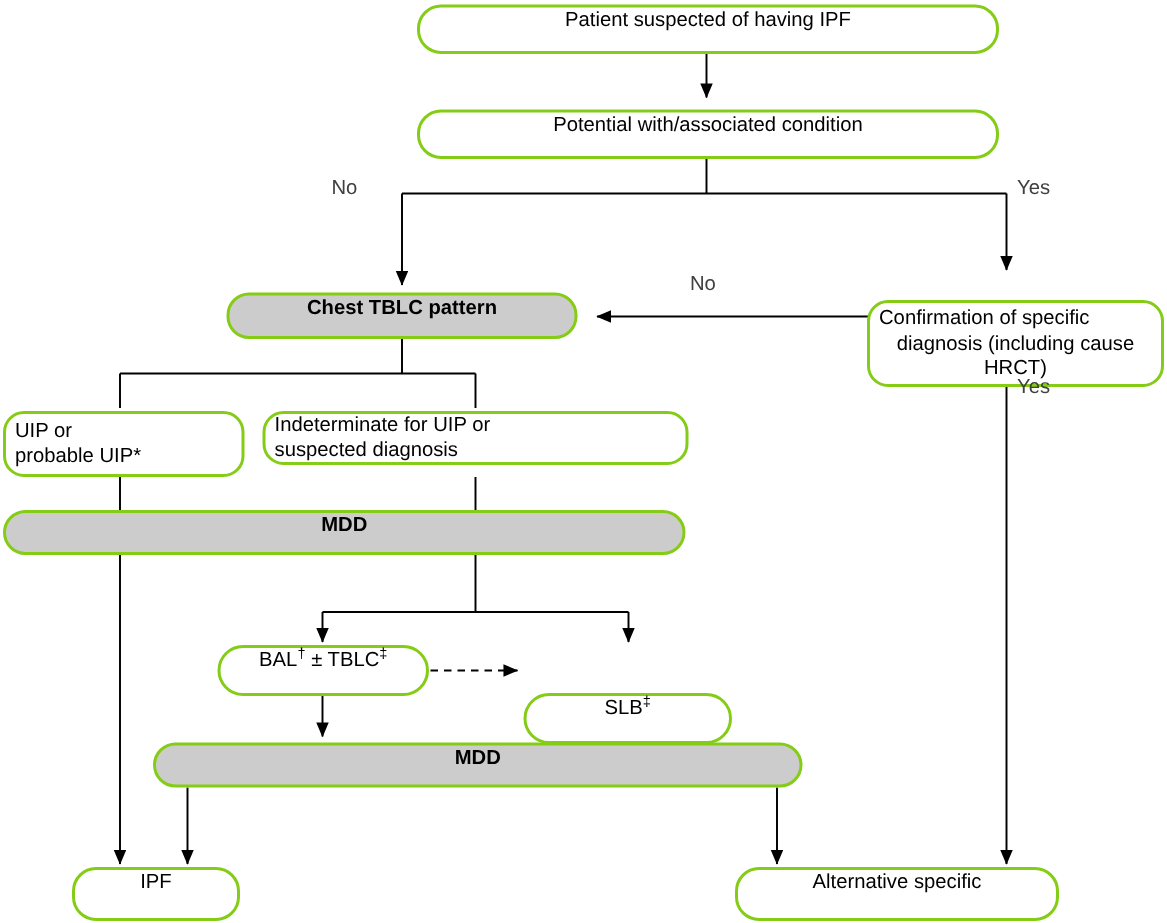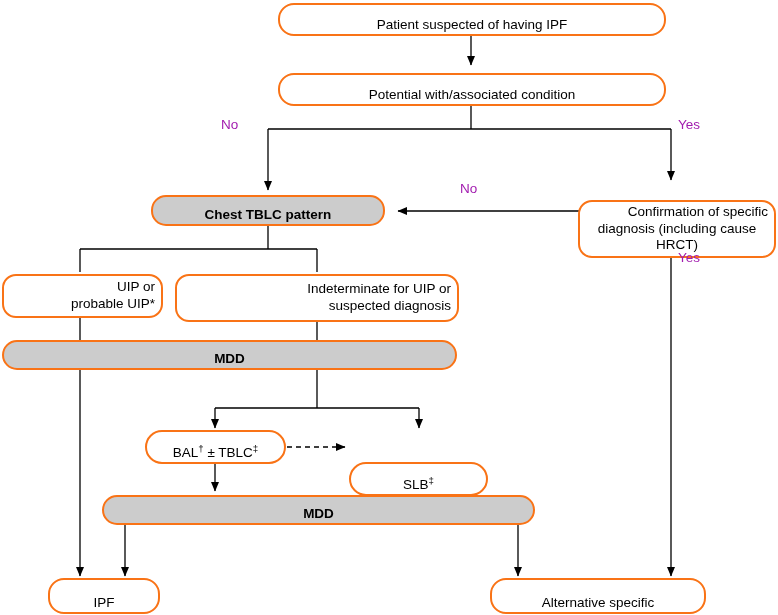--- a/index.html
+++ b/index.html
@@ -19,40 +19,40 @@
     position: absolute;
     left: 0;
     top: 0;
     width: 778px;
     height: 615px;
     pointer-events: none;
   }
   .node {
     position: absolute;
     box-sizing: border-box;
-    border: 2px solid #f97316;
+    border: 2px solid #84cc16;
     background: #ffffff;
     display: flex;
-    align-items: flex-end;
+    align-items: flex-start;
     justify-content: center;
     text-align: center;
     font-size: 13.5px;
     color: #000000;
     line-height: 1.25;
     z-index: 2;
   }
   .node.shaded {
     background: #cccccc;
     font-weight: bold;
   }
   .node .lbl { display: block; padding: 0 6px; }
   .edge-label {
     position: absolute;
     font-size: 13.5px;
-    color: #a21caf;
+    color: #404040;
     z-index: 3;
     white-space: nowrap;
   }
   sup { font-size: 0.72em; vertical-align: super; line-height: 0; }
 </style>
 </head>
 <body>
 
 <div id="canvas">
 
@@ -120,21 +120,21 @@
   <div class="node" style="left:578px; top:200px; width:198px; height:58px; border-radius:14px; flex-direction:column;">
     <span class="lbl">Confirmation of specific</span>
     <span class="lbl">diagnosis (including cause HRCT)</span>
   </div>
 
   <div class="node" style="left:2px; top:274px; width:161px; height:44px; border-radius:14px; flex-direction:column;">
     <span class="lbl">UIP or</span>
     <span class="lbl">probable UIP*</span>
   </div>
 
-  <div class="node" style="left:175px; top:274px; width:284px; height:48px; border-radius:14px; flex-direction:column;">
+  <div class="node" style="left:175px; top:274px; width:284px; height:36px; border-radius:14px; flex-direction:column;">
     <span class="lbl">Indeterminate for UIP or</span>
     <span class="lbl">suspected diagnosis</span>
   </div>
 
   <div class="node shaded" style="left:2px; top:340px; width:455px; height:30px; border-radius:15px;">
     <span class="lbl">MDD</span>
   </div>
 
   <div class="node" style="left:145px; top:430px; width:141px; height:34px; border-radius:17px;">
     <span class="lbl"><span>BAL</span><sup>†</sup><span> ± TBLC</span><sup>‡</sup></span>

